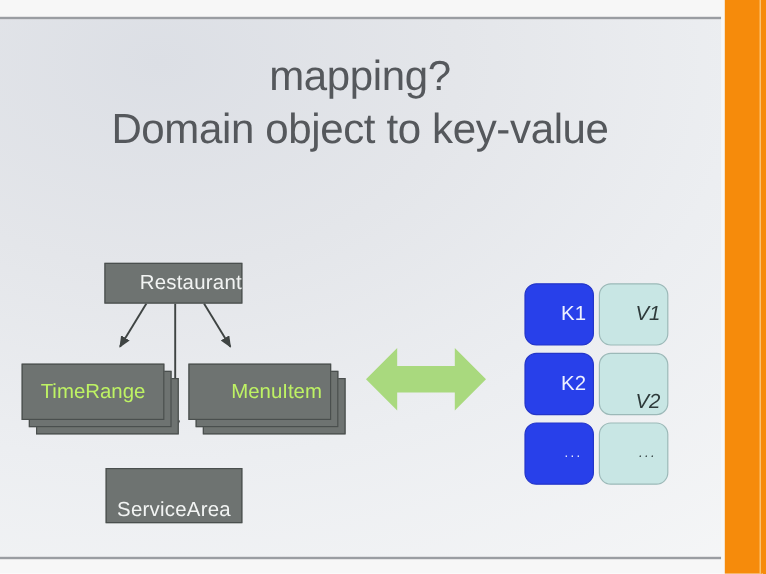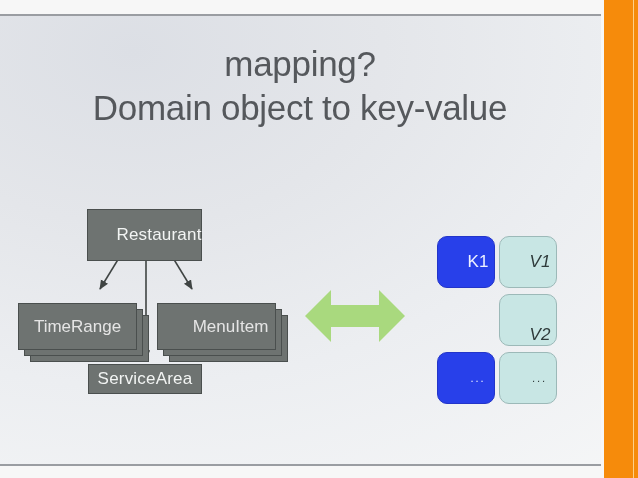--- a/index.html
+++ b/index.html
@@ -98,47 +98,47 @@
     letter-spacing: 0.2px;
     box-sizing: border-box;
   }
   .dbox-back {
     position: absolute;
     background: #6e7371;
     border: 1px solid #4a4f4e;
     box-sizing: border-box;
   }
 
-  #box-restaurant { left: 87px; top: 193px; width: 115px; height: 52px; padding-left: 29px; }
+  #box-restaurant { left: 87px; top: 203px; width: 115px; height: 34px; padding-left: 29px; }
 
   #stack-timerange { left: 18px; top: 287px; width: 119px; height: 47px; }
   #stack-timerange .s2 { left: 12px; top: 12px; width: 119px; height: 47px; }
   #stack-timerange .s1 { left: 6px;  top: 6px;  width: 119px; height: 47px; }
   #stack-timerange .front { left: 0; top: 0; width: 119px; height: 47px; }
 
   #stack-menuitem { left: 157px; top: 287px; width: 119px; height: 47px; }
   #stack-menuitem .s2 { left: 12px; top: 12px; width: 119px; height: 47px; }
   #stack-menuitem .s1 { left: 6px;  top: 6px;  width: 119px; height: 47px; }
   #stack-menuitem .front { left: 0; top: 0; width: 119px; height: 47px; padding-left: 28px; }
 
   .stack { position: absolute; }
   .stack .front {
     position: absolute;
     background: #6e7371;
     border: 1px solid #4a4f4e;
-    color: #e5e5e5;
+    color: #bef264;
     display: flex;
     align-items: center;
     justify-content: center;
     font-size: 17px;
     font-weight: 300;
     box-sizing: border-box;
   }
 
-  #box-servicearea { left: 88px; top: 348px; width: 114px; height: 30px; }
+  #box-servicearea { left: 88px; top: 374px; width: 114px; height: 46px; align-items: flex-end; }
 
   
   #connectors {
     position: absolute;
     left: 0; top: 0;
     width: 601px; height: 452px;
     pointer-events: none;
   }
 
   
@@ -240,20 +240,23 @@
 
     <div id="kv-grid">
 
       <div class="kv-cell kv-key" style="left:0px;  top:0px;">
         <span>K1</span>
       </div>
       <div class="kv-cell kv-val" style="left:62px; top:0px;">
         <span>V1</span>
       </div>
 
+      <div class="kv-cell kv-key" style="left:0px;  top:58px;">
+        <span>K2</span>
+      </div>
       <div class="kv-cell kv-val" style="left:62px; top:58px;align-items:flex-end;">
         <span>V2</span>
       </div>
 
       <div class="kv-cell kv-key" style="left:0px;  top:116px;">
         <span class="kv-ellipsis">...</span>
       </div>
       <div class="kv-cell kv-val" style="left:62px; top:116px;">
         <span class="kv-ellipsis">...</span>
       </div>

